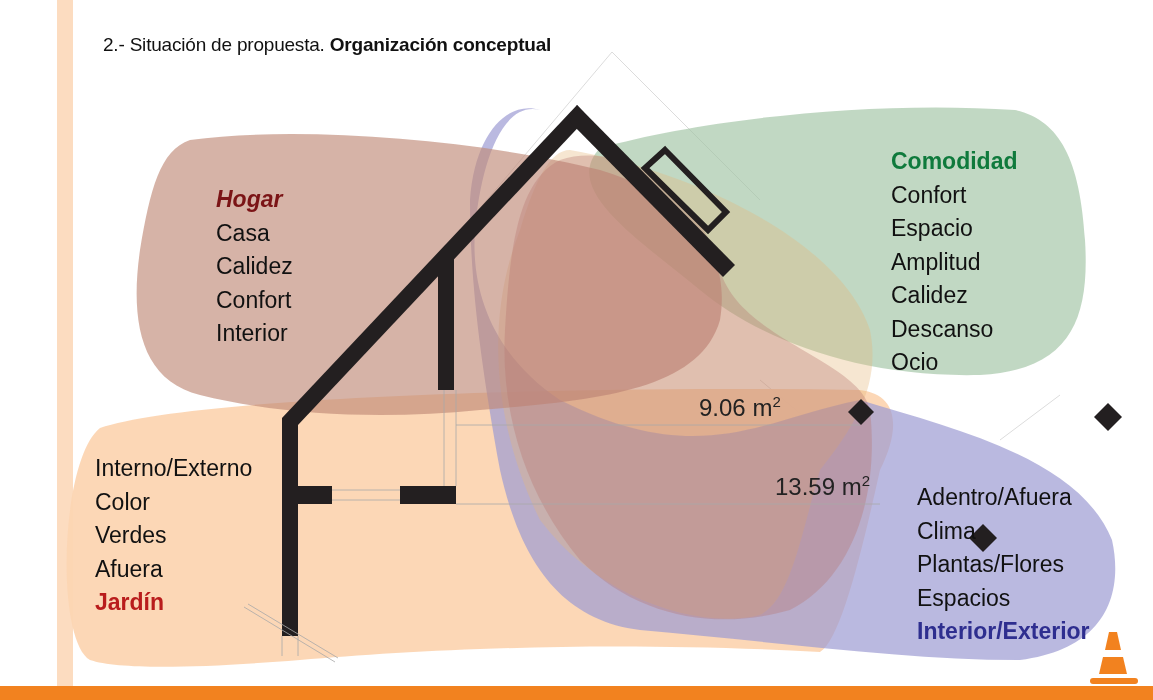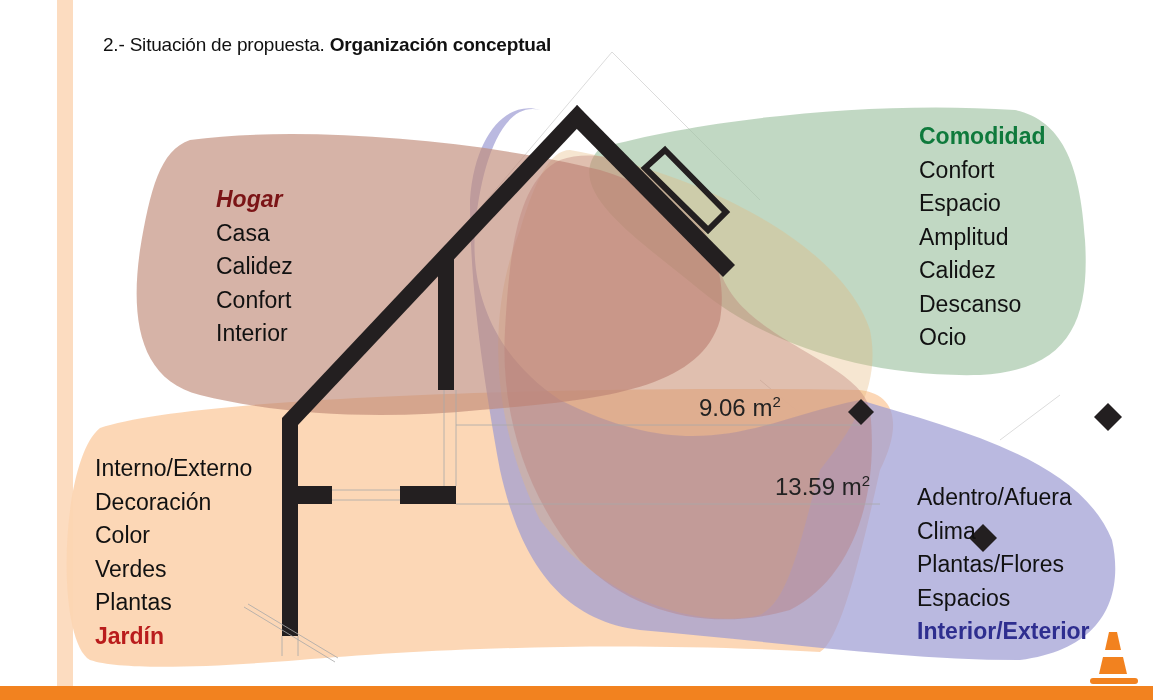--- a/index.html
+++ b/index.html
@@ -86,36 +86,35 @@
 </svg>
 
 <div class="group" style="left:216px; top:183px;">
   <div class="head" style="color:#7b1416;font-style:italic;">Hogar</div>
   <div>Casa</div>
   <div>Calidez</div>
   <div>Confort</div>
   <div>Interior</div>
 </div>
 
-<div class="group" style="left:891px; top:120px;margin-left:28px;">
+<div class="group" style="left:891px; top:145px;">
   <div class="head" style="color:#0f7a3c;">Comodidad</div>
   <div>Confort</div>
   <div>Espacio</div>
   <div>Amplitud</div>
   <div>Calidez</div>
   <div>Descanso</div>
   <div>Ocio</div>
 </div>
 
 <div class="group" style="left:95px; top:452px;">
   <div>Interno/Externo</div>
-  <div>Decoración</div>
   <div>Color</div>
   <div>Verdes</div>
-  <div>Plantas</div>
+  <div>Afuera</div>
   <div class="head" style="color:#b91c1c;">Jardín</div>
 </div>
 
 <div class="group" style="left:889px; top:481px;margin-left:28px;">
   <div>Adentro/Afuera</div>
   <div>Clima</div>
   <div>Plantas/Flores</div>
   <div>Espacios</div>
   <div class="head" style="color:#2e2e8f;">Interior/Exterior</div>
 </div>

